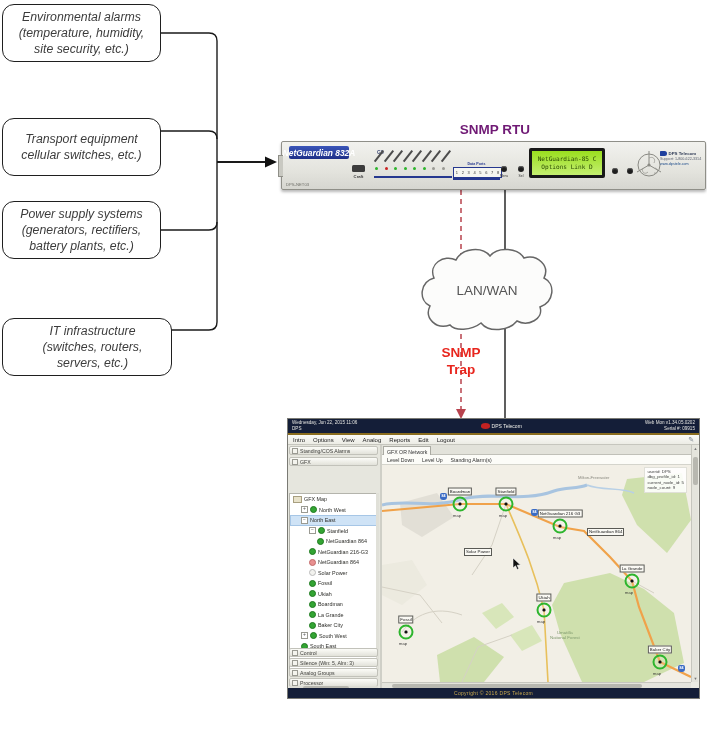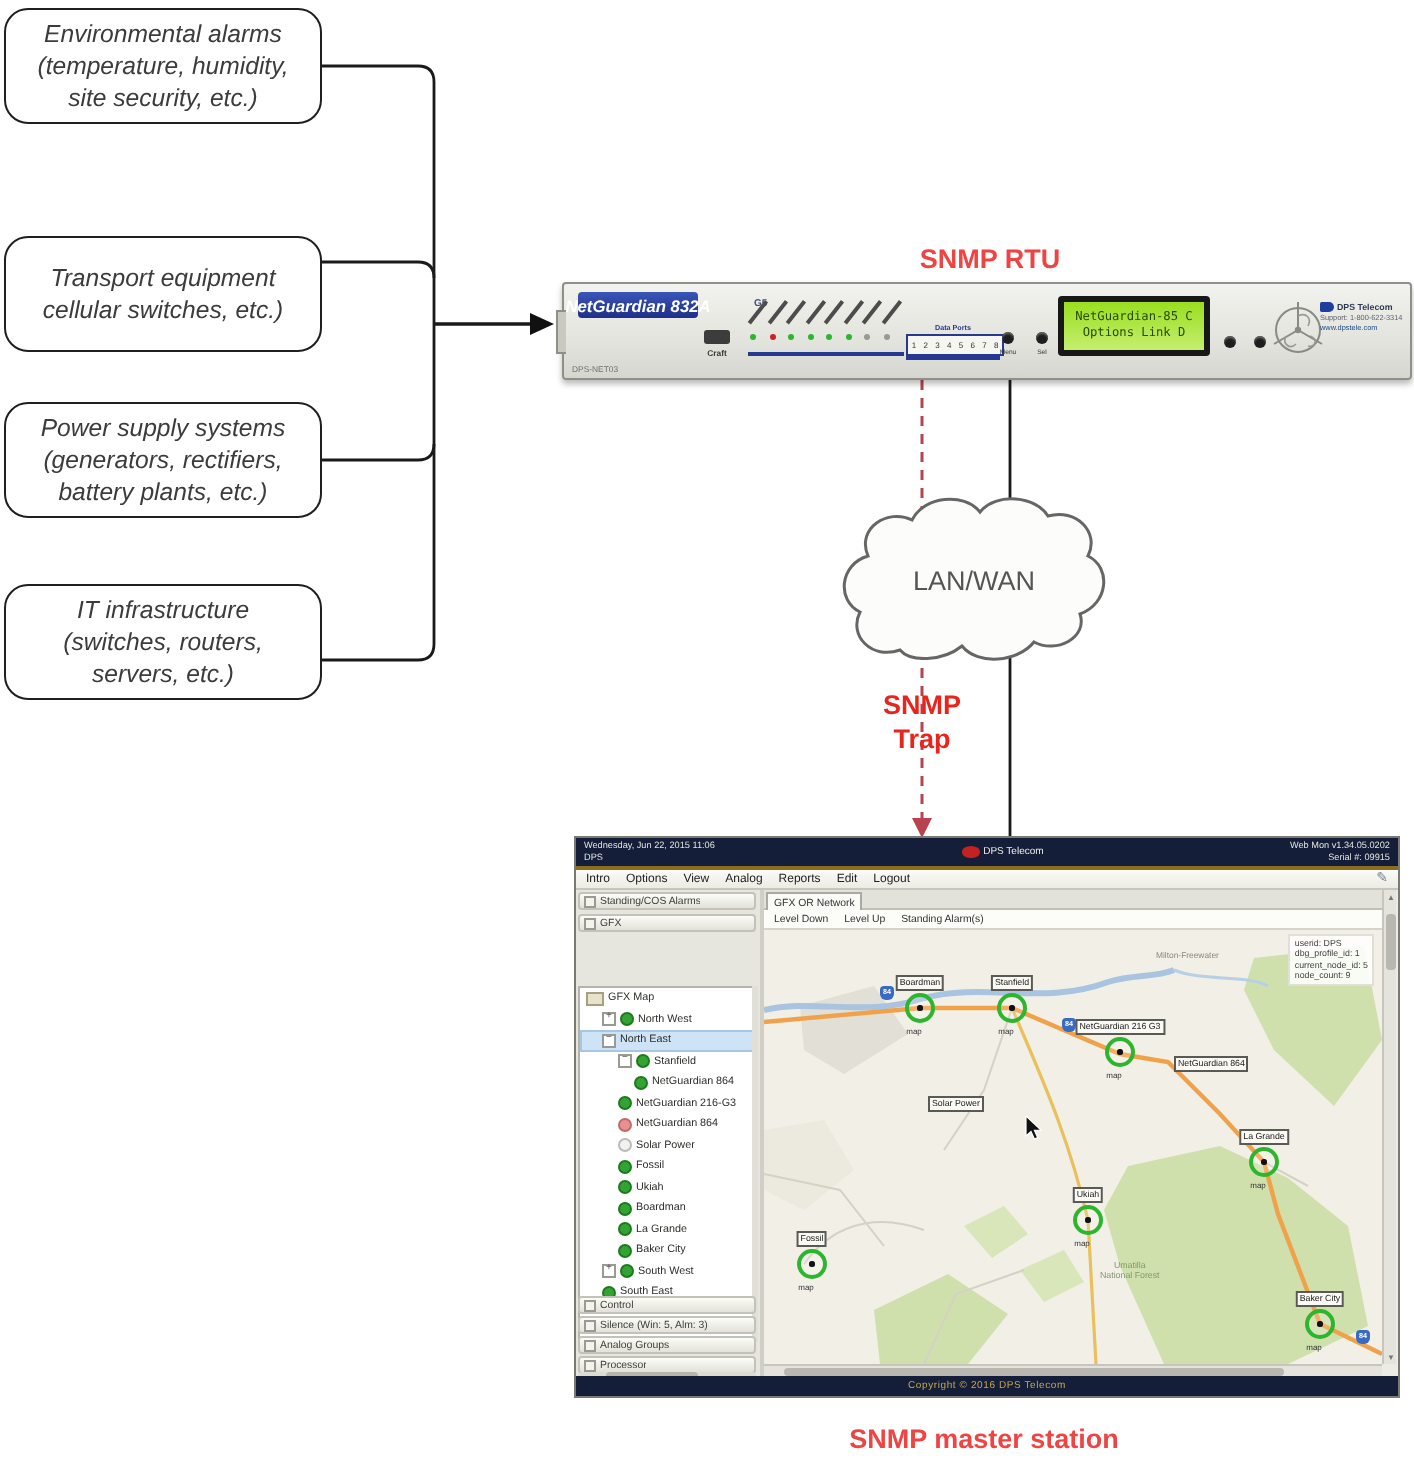--- a/index.html
+++ b/index.html
@@ -8,21 +8,21 @@
   svg{display:block;}
   .layer{position:absolute;left:0;top:0;width:707px;height:731px;pointer-events:none;}
 
   
   .src-box{position:absolute;left:2px;width:157px;height:56px;border:1.4px solid #1f1f1f;
            border-radius:12px;background:#fff;display:flex;flex-direction:column;
            justify-content:center;align-items:center;z-index:2;font-style:italic;}
   .src-line{font-size:12.3px;line-height:16.2px;color:#3c3c3c;white-space:nowrap;}
 
   
-  .cap{position:absolute;font-weight:bold;color:#ef4444;z-index:3;text-align:center;}
+  .cap{position:absolute;font-weight:bold;color:#701a75;z-index:3;text-align:center;}
   #cap-rtu{left:430px;top:122px;width:130px;font-size:13.5px;}
   #cap-master{left:408px;top:712px;width:168px;font-size:13.5px;}
   #cloud-label{position:absolute;left:437px;top:283px;width:100px;text-align:center;
                font-size:13.5px;color:#555;z-index:3;}
   #trap-label{position:absolute;left:425px;top:344px;width:72px;text-align:center;z-index:3;}
   #trap-label div{font-size:13.5px;line-height:17px;font-weight:bold;}
 
   
   #device{position:absolute;left:281px;top:141px;width:423px;height:47px;z-index:2;
           background:linear-gradient(180deg,#f2f2ee 0%,#e4e4de 60%,#d6d6d0 100%);
@@ -169,34 +169,33 @@
       </div>
       <div class="src-box" style="top: 118px;">
         <div class="src-line">Transport equipment</div>
         <div class="src-line">cellular switches, etc.)</div>
       </div>
       <div class="src-box" style="top: 201px;">
         <div class="src-line">Power supply systems</div>
         <div class="src-line">(generators, rectifiers,</div>
         <div class="src-line">battery plants, etc.)</div>
       </div>
-      <div class="src-box" style="top: 292px;">
+      <div class="src-box" style="top: 318px; padding-left: 11px;">
         <div class="src-line">IT infrastructure</div>
         <div class="src-line">(switches, routers,</div>
         <div class="src-line">servers, etc.)</div>
       </div>
     </div>
 
   <div class="cap" id="cap-rtu">SNMP RTU</div>
   <div id="cloud-label">LAN/WAN</div>
   <div id="trap-label">
       <div style="color: rgb(232, 37, 29);">SNMP</div>
       <div style="color: rgb(232, 37, 29);">Trap</div>
     </div>
-  <div class="cap" id="cap-master">SNMP master station</div>
 
   <div id="device">
     <div class="ear"></div>
     <div class="badge">NetGuardian 832A</div>
     <div class="badge-suffix">G5</div>
     <div class="model-small">DPS-NET03</div>
     <div class="craft-port"></div>
     <div class="craft-label">Craft</div>
     <div id="slashes">
         <div class="slash" style="left: 96px;"></div>

